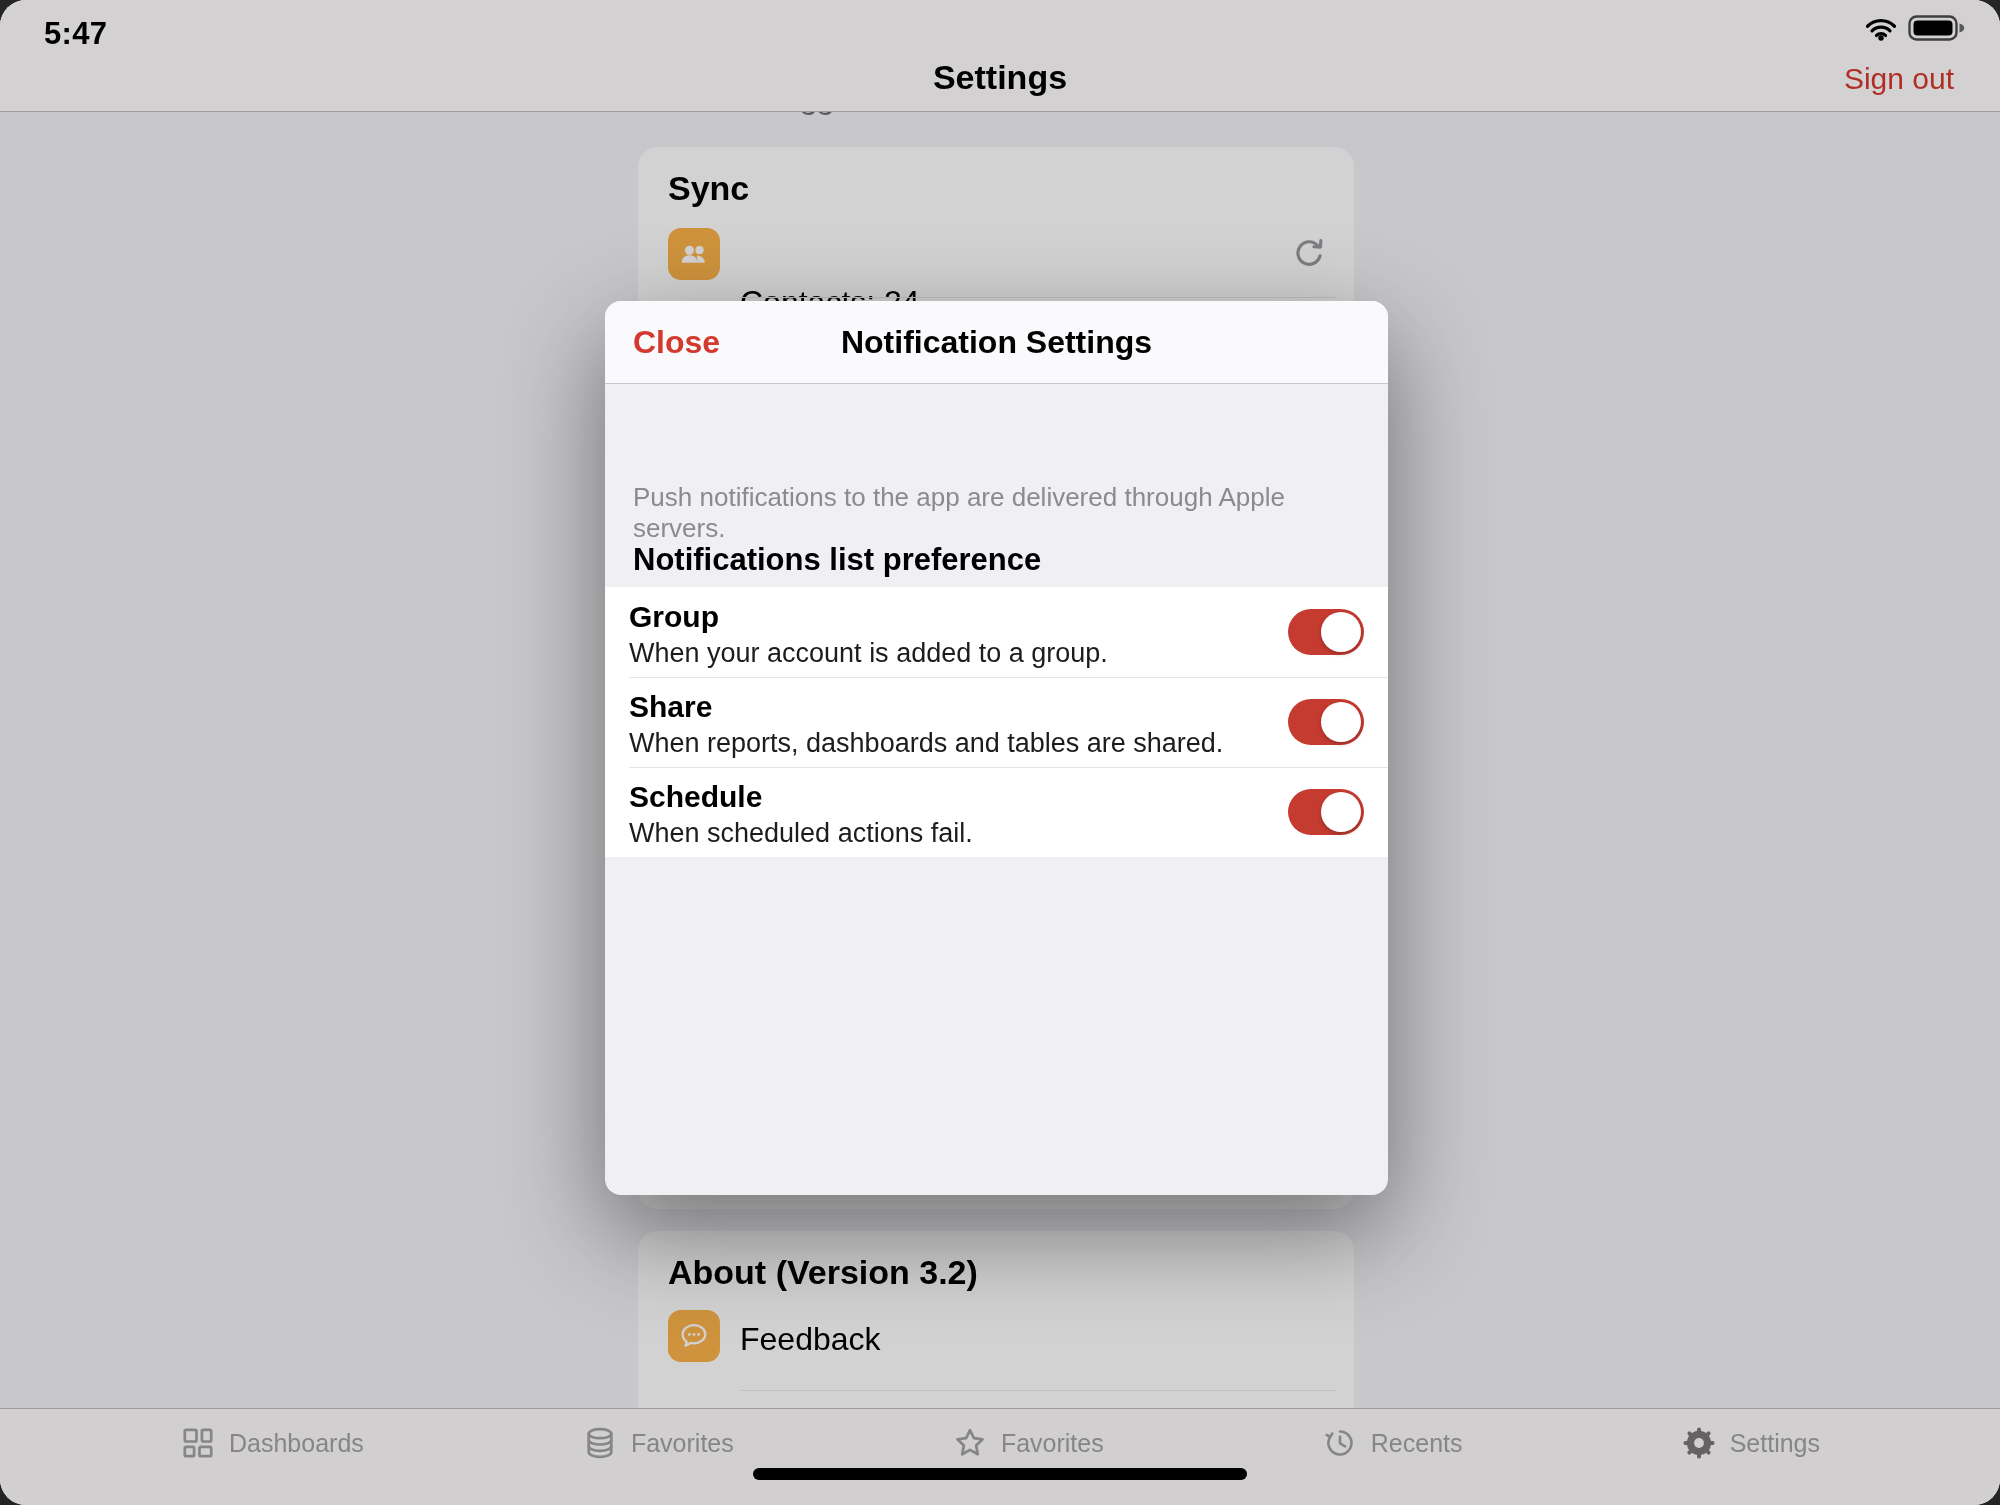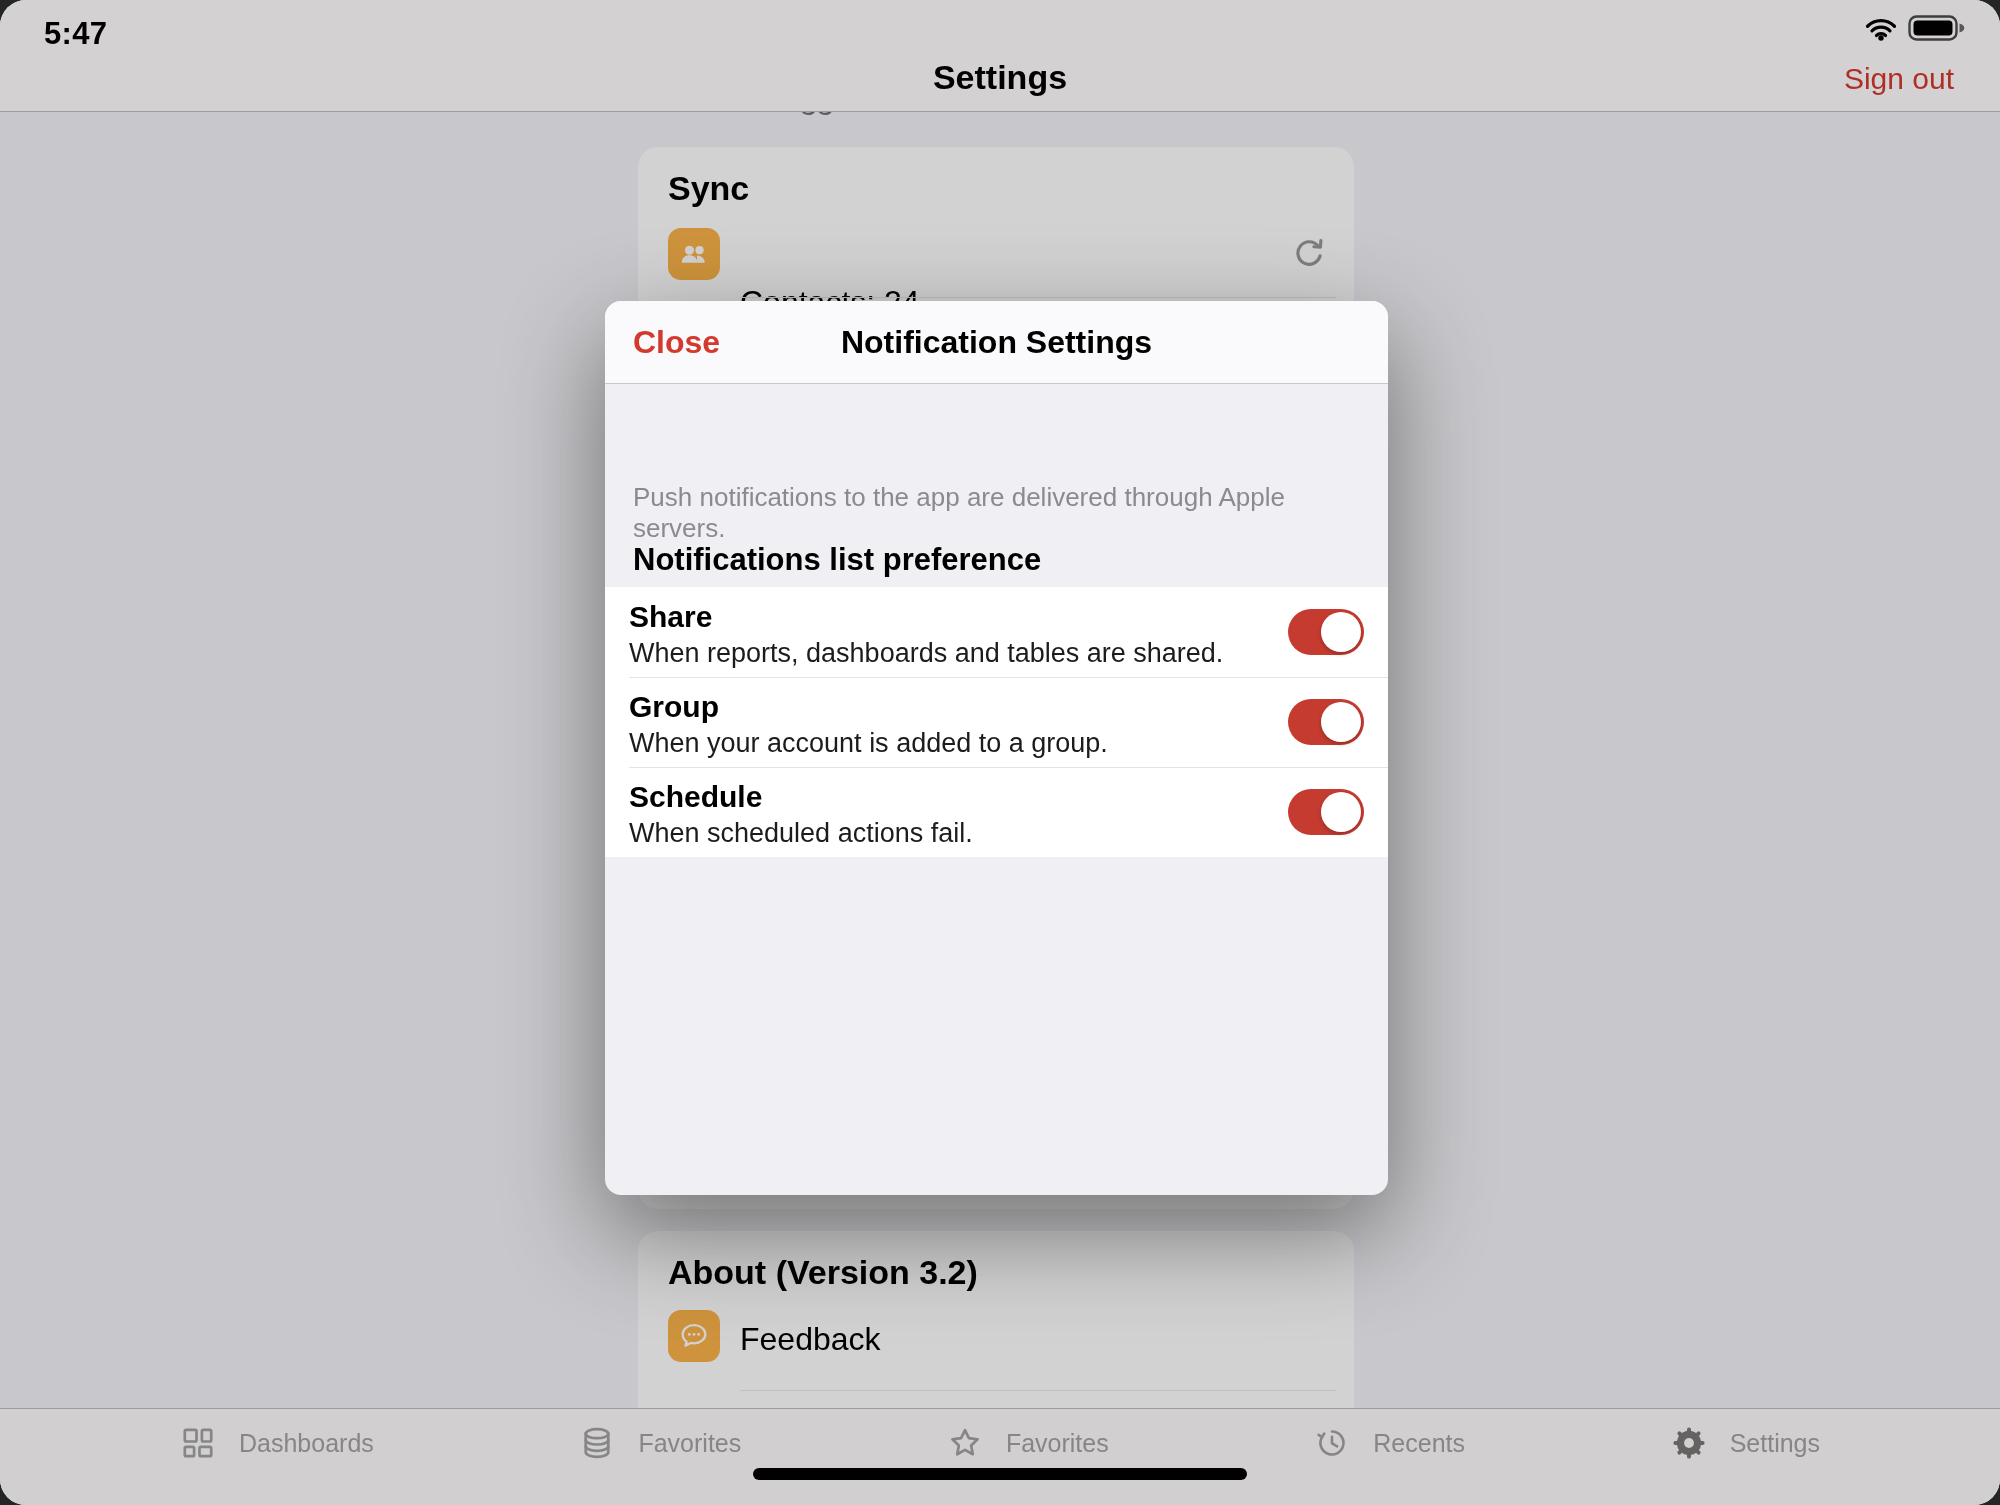--- a/index.html
+++ b/index.html
@@ -37,21 +37,21 @@
   .card-divider{position:absolute;left:102px;right:18px;height:1px;background:#E7E7EB;}
   .div-sync{top:150px;} .div-about{top:159px;}
 
   
   .tabbar{
     position:absolute;left:0;right:0;bottom:0;height:97px;background:#FDFCFC;
     border-top:1px solid rgba(0,0,0,0.25);
     display:flex;justify-content:space-between;align-items:flex-start;
     padding:16px 180px 0 180px;box-sizing:border-box;z-index:3;
   }
-  .tab{display:flex;align-items:center;gap:23px;color:#A2A2A4;font-size:25px;cursor:pointer;}
+  .tab{display:flex;align-items:center;gap:13px;color:#A2A2A4;font-size:25px;cursor:pointer;}
   .tab svg{width:36px;height:36px;}
   .tab-active .gear-fill{fill:#787876;}
   .home-indicator{
     position:absolute;left:50%;transform:translateX(-50%);top:1468px;
     width:494px;height:12px;border-radius:7px;background:#000;z-index:6;
   }
 
   
   .dim{position:absolute;inset:0;background:rgba(10,8,8,0.18);z-index:8;}
 
@@ -216,27 +216,27 @@
       <div class="modal-title">Notification Settings</div>
     </div>
 
 
     <div class="modal-footnote">Push notifications to the app are delivered through Apple servers.</div>
 
     <div class="section-header">Notifications list preference</div>
 
     <div class="pref-rows">
       <div class="pref-row">
+        <div class="pref-title">Group</div>
+        <div class="pref-sub">When your account is added to a group.</div>
+        <span class="switch" role="switch" aria-checked="true"></span>
+      </div>
+      <div class="pref-row">
         <div class="pref-title">Share</div>
         <div class="pref-sub">When reports, dashboards and tables are shared.</div>
-        <span class="switch" role="switch" aria-checked="true"></span>
-      </div>
-      <div class="pref-row">
-        <div class="pref-title">Group</div>
-        <div class="pref-sub">When your account is added to a group.</div>
         <span class="switch" role="switch" aria-checked="true"></span>
       </div>
       <div class="pref-row">
         <div class="pref-title">Schedule</div>
         <div class="pref-sub">When scheduled actions fail.</div>
         <span class="switch" role="switch" aria-checked="true"></span>
       </div>
     </div>
   </div>
 

